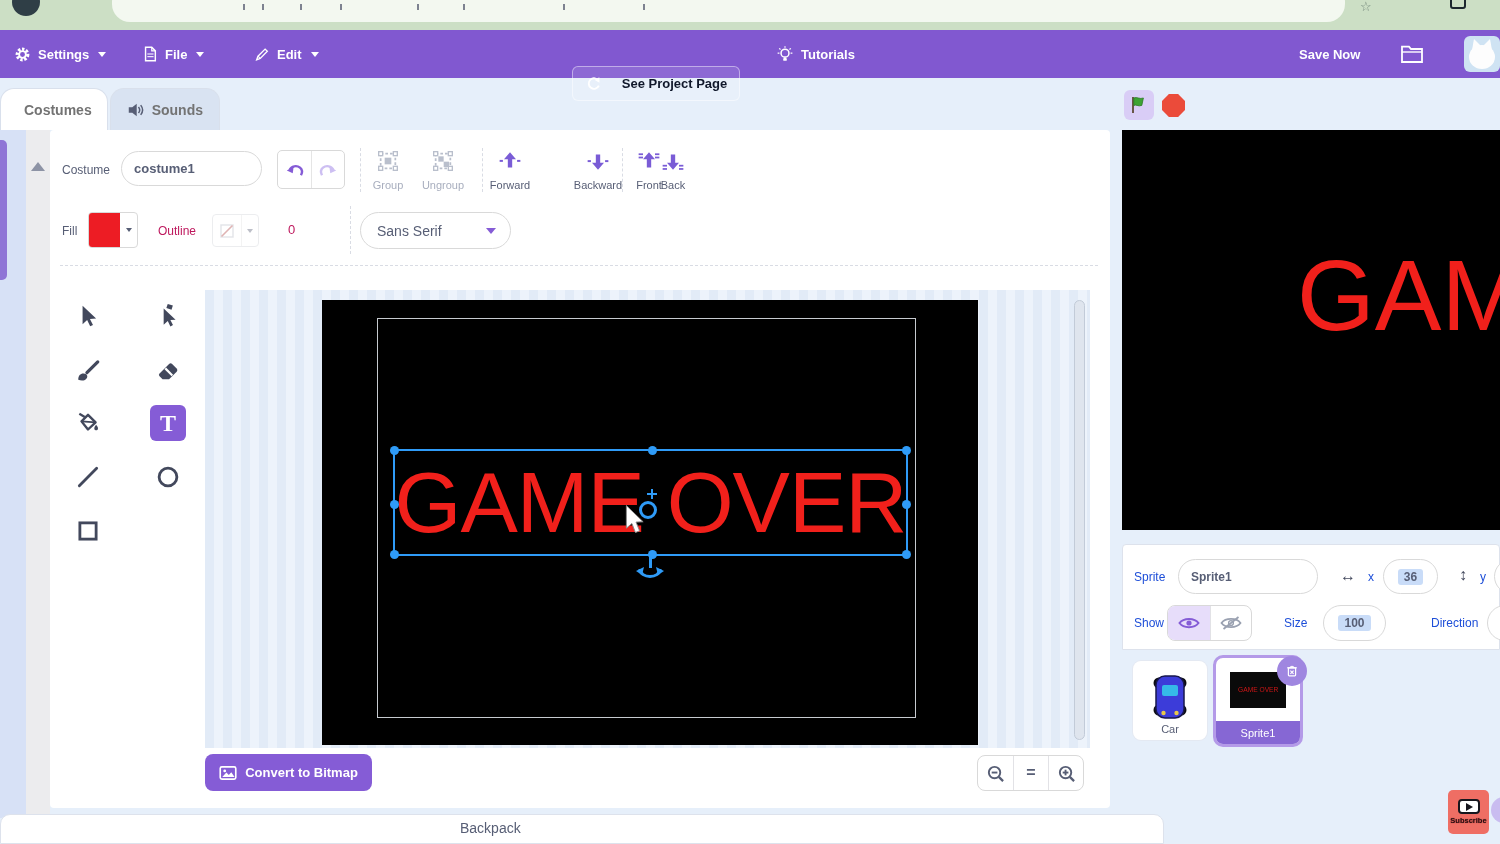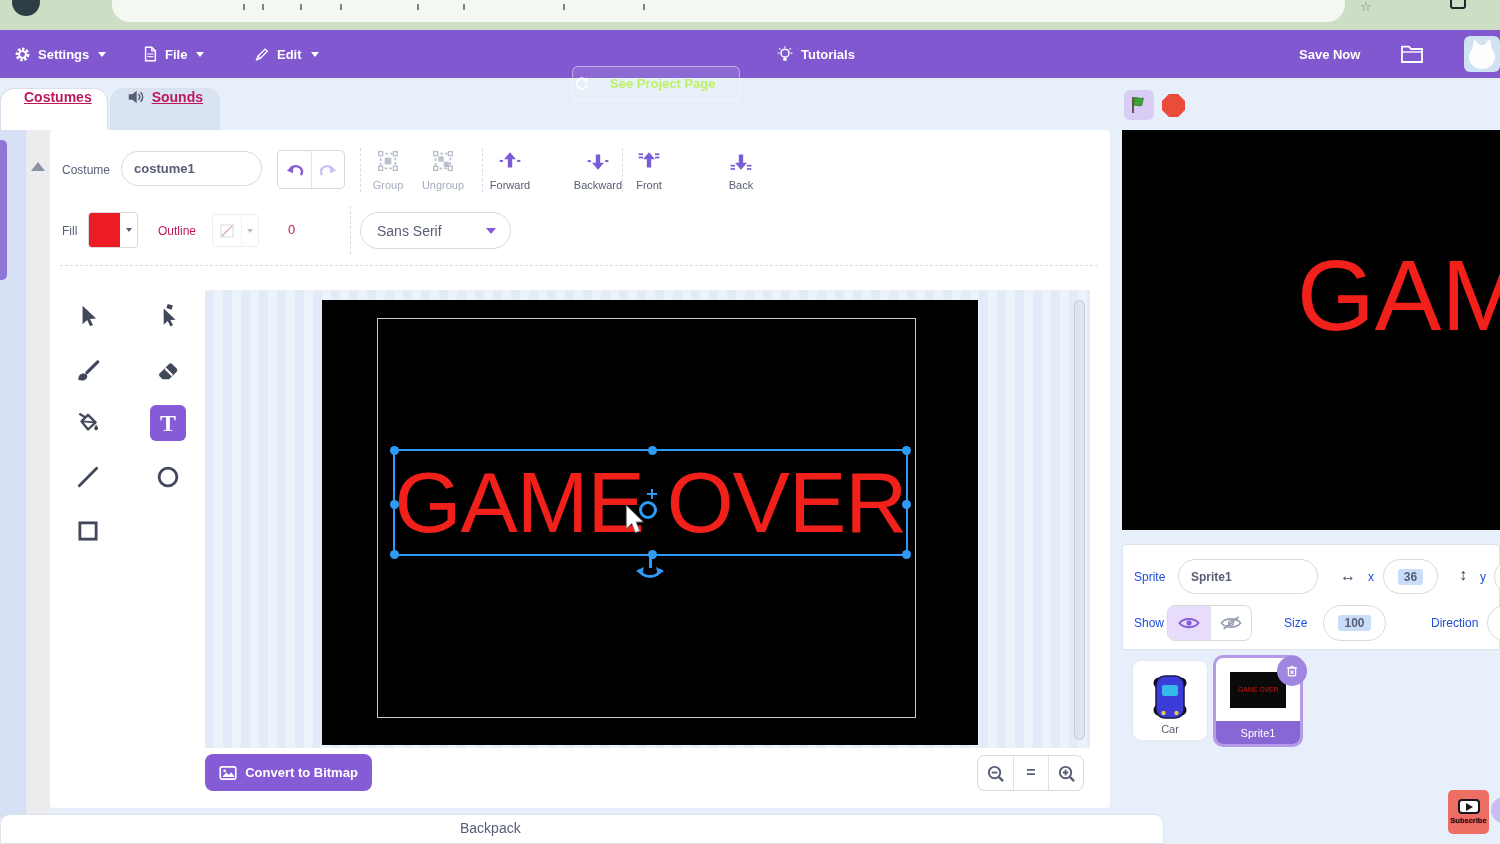--- a/index.html
+++ b/index.html
@@ -14,24 +14,24 @@
   .urlbar { left:112px; top:-16px; width:1233px; height:38px; background:#f3f8f0; border-radius:18px; }
   .umark { position:absolute; bottom:12px; width:2px; height:6px; background:#555b70; opacity:.75; }
   .b-star { left:1360px; top:-1px; font-size:13px; color:rgba(40,60,60,.55); }
   .b-win { left:1450px; top:-4px; width:16px; height:13px; border:2.5px solid #1c272e; border-radius:3px; }
 
   
   .menubar { left:0; top:30px; width:1500px; height:48px; background:#8158d0; color:#fff; }
   .mitem { position:absolute; top:0; height:48px; display:flex; align-items:center; gap:7px; font-size:13px; font-weight:bold; color:#fff; }
   .caret { width:0; height:0; border-left:4.5px solid transparent; border-right:4.5px solid transparent; border-top:5px solid #fff; margin-left:2px; }
   .proj-input { left:338px; top:37px; width:217px; height:33px; background:#a78ce2; border:1px solid #bda7ec; border-radius:6px; color:#fff; font-weight:bold; font-size:13px; padding:0 10px; font-family:"Liberation Sans",sans-serif; outline:none; }
-  .see-btn { left:572px; top:36px; width:168px; height:35px; border:1px solid rgba(255,255,255,.45); background:rgba(255,255,255,.1); border-radius:6px; display:flex; align-items:center; gap:20px; font-size:13px; font-weight:bold; color:#bef264; }
-
-  
-  .tab { position:absolute; top:88px; height:42px; display:flex; gap:7px; font-size:14px; font-weight:bold; color:#be185d; padding:0 16px; border-radius:14px 14px 0 0; border:1px solid #d9e0ec; border-bottom:none;text-decoration:underline; }
+  .see-btn { left:572px; top:36px; width:168px; height:35px; border:1px solid rgba(255,255,255,.45); background:rgba(255,255,255,.1); border-radius:6px; display:flex; align-items:center; justify-content:center; gap:20px; font-size:13px; font-weight:bold; color:#0f172a; }
+
+  
+  .tab { position:absolute; top:88px; height:42px; display:flex; align-items:center; gap:7px; font-size:14px; font-weight:bold; color:#737373; padding:0 16px; border-radius:14px 14px 0 0; border:1px solid #d9e0ec; border-bottom:none; }
   .tab-costumes { left:0; width:108px; background:#fff; z-index:3; }
   .tab-sounds { left:110px; width:110px; background:#d9e3f2; }
 
   
   .bluecol { left:0; top:130px; width:26px; height:688px; background:#d7e1f6; }
   .sliver { left:0; top:140px; width:7px; height:140px; background:#8f75d6; border-radius:0 5px 5px 0; }
   .graycol { left:26px; top:130px; width:24px; height:688px; background:#ececee; }
   .uparrow { left:31px; top:162px; width:0; height:0; border-left:7px solid transparent; border-right:7px solid transparent; border-bottom:9px solid #8d93a5; }
 
   
@@ -292,21 +292,21 @@
   <div class="tbtn" style="left:620px;">
     <svg width="24" height="24" viewBox="0 0 22 22">
         <polygon points="11,3 16.5,9.5 13,9.5 13,17 9,17 9,9.5 5.5,9.5" fill="#7a5cd6"></polygon>
         <rect x="1.5" y="4" width="4" height="1.6" fill="#7a5cd6"></rect>
         <rect x="16.5" y="4" width="4" height="1.6" fill="#7a5cd6"></rect>
         <rect x="1.5" y="7" width="4" height="1.6" fill="#7a5cd6"></rect>
         <rect x="16.5" y="7" width="4" height="1.6" fill="#7a5cd6"></rect>
       </svg>
     <span class="tlab">Front</span>
   </div>
-  <div class="tbtn" style="left:712px;text-align:right;">
+  <div class="tbtn" style="left:644px;text-align:right;">
     <svg width="24" height="24" viewBox="0 0 22 22">
         <polygon points="11,19 5.5,12.5 9,12.5 9,5 13,5 13,12.5 16.5,12.5" fill="#7a5cd6"></polygon>
         <rect x="1.5" y="14.5" width="4" height="1.6" fill="#7a5cd6"></rect>
         <rect x="16.5" y="14.5" width="4" height="1.6" fill="#7a5cd6"></rect>
         <rect x="1.5" y="17.5" width="4" height="1.6" fill="#7a5cd6"></rect>
         <rect x="16.5" y="17.5" width="4" height="1.6" fill="#7a5cd6"></rect>
       </svg>
     <span class="tlab">Back</span>
   </div>
 

